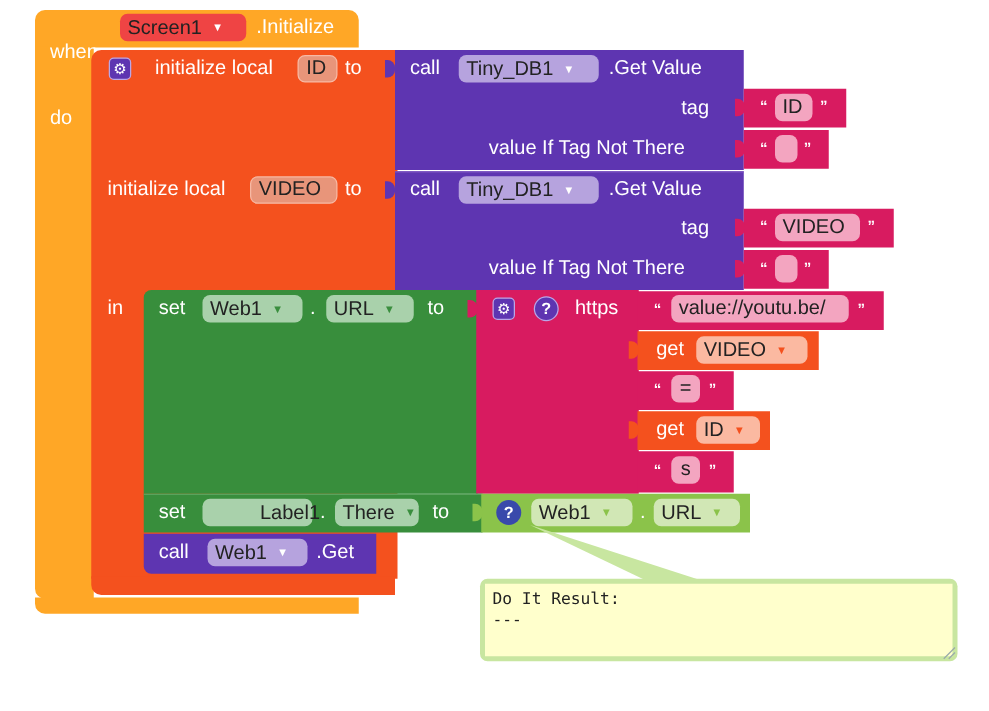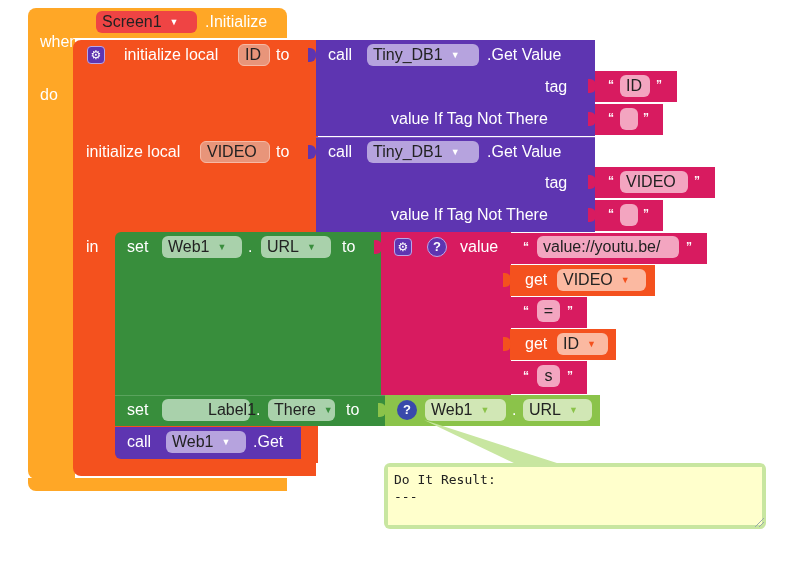--- a/index.html
+++ b/index.html
@@ -95,21 +95,21 @@
 <span class="txt" style="left:127px;top:237px;">set</span>
 <span class="field f-grn" style="left:162px;top:236px;width:80px;"><span>Web1</span><span class="dd" style="color:#3a8e3e;">▼</span></span>
 <span class="txt" style="left:248px;top:237px;">.</span>
 <span class="field f-grn" style="left:261px;top:236px;width:70px;"><span>URL</span><span class="dd" style="color:#3a8e3e;">▼</span></span>
 <span class="txt" style="left:342px;top:237px;">to</span>
 
 <div class="abs pink" style="left:381px;top:232px;width:130px;height:163px;"></div>
 <div class="notch" style="left:374px;top:240px;background:#d81b60;"></div>
 <div class="gear" style="left:394px;top:238px;">⚙</div>
 <div class="help" style="left:427px;top:237px;background:#5e35b1;border:1px solid #b9a6e8;box-sizing:border-box;line-height:18px;">?</div>
-<span class="txt" style="left:460px;top:237px;">value</span>
+<span class="txt" style="left:460px;top:237px;">https</span>
 
 <div class="abs pink" style="left:510px;top:233px;width:197px;height:31px;"></div>
 <span class="quote" style="left:523px;top:237px;">“</span>
 <span class="field f-pink" style="left:537px;top:236px;width:142px;">value://youtu.be/</span>
 <span class="quote" style="left:686px;top:237px;">”</span>
 
 <div class="abs redor" style="left:510px;top:265px;width:145px;height:31px;"></div>
 <div class="notch" style="left:503px;top:273px;background:#f4511e;"></div>
 <span class="txt" style="left:525px;top:270px;">get</span>
 <span class="field f-getor" style="left:557px;top:269px;width:89px;"><span>VIDEO</span><span class="dd" style="color:#f4511e;">▼</span></span>

